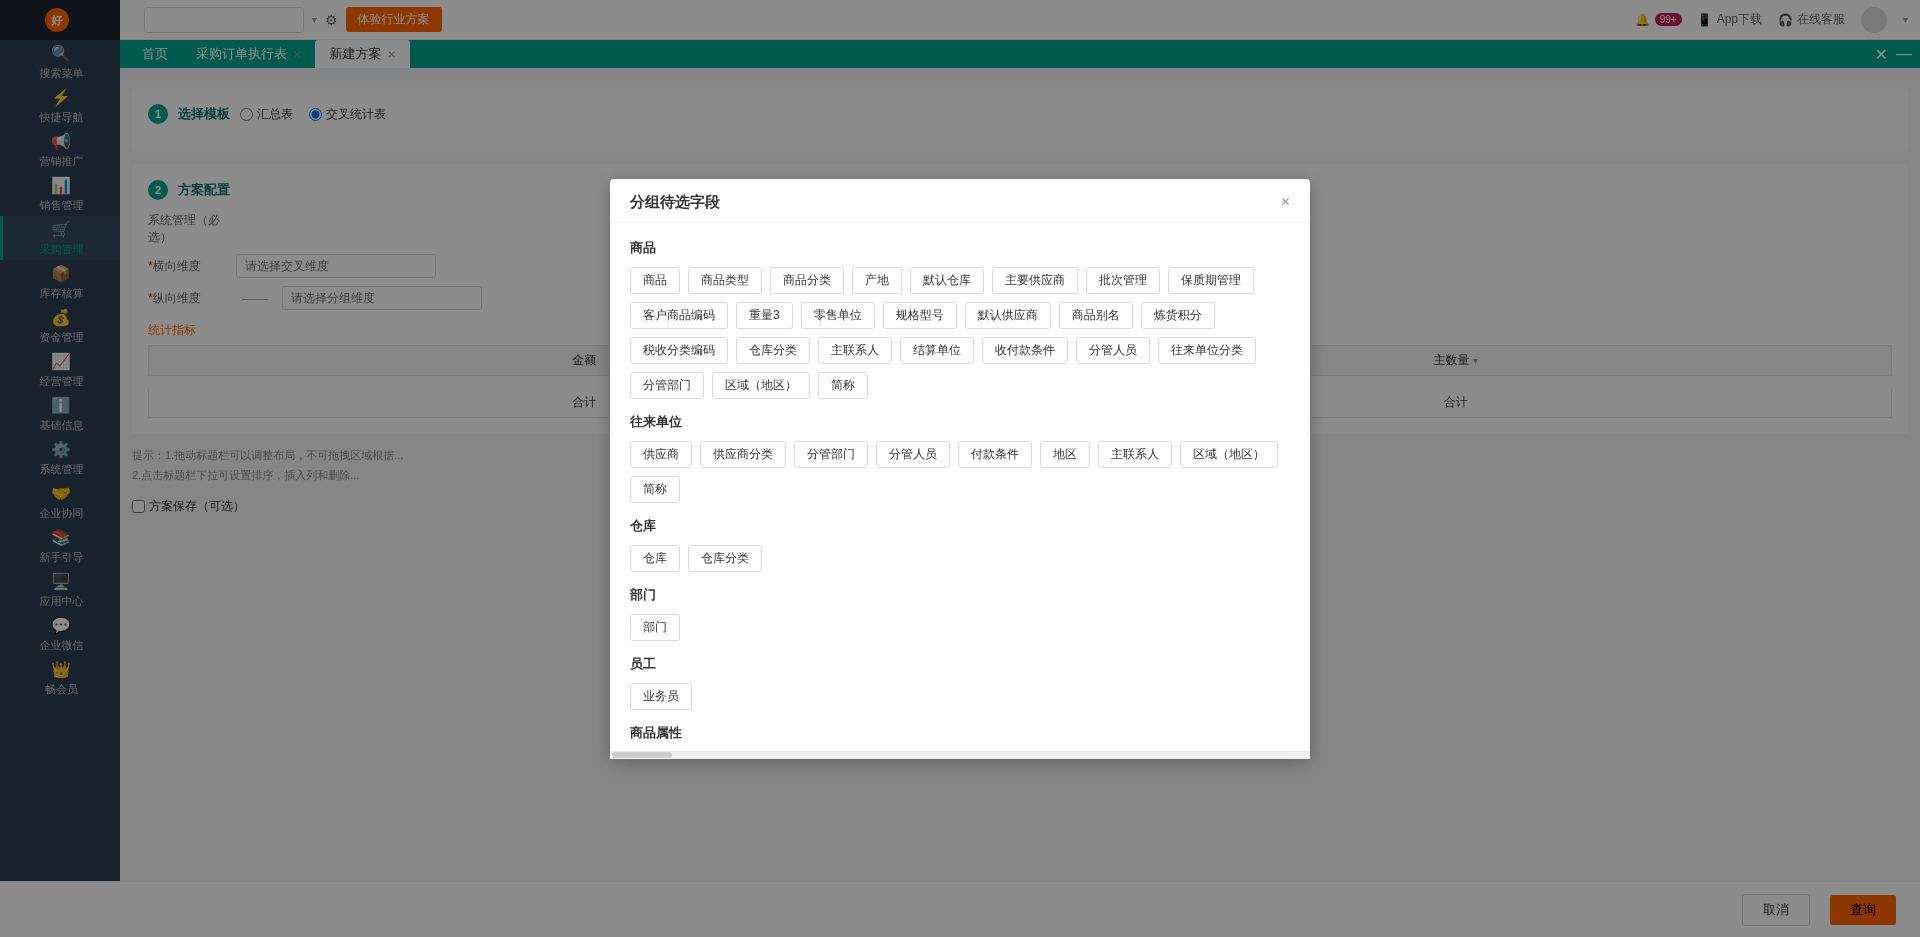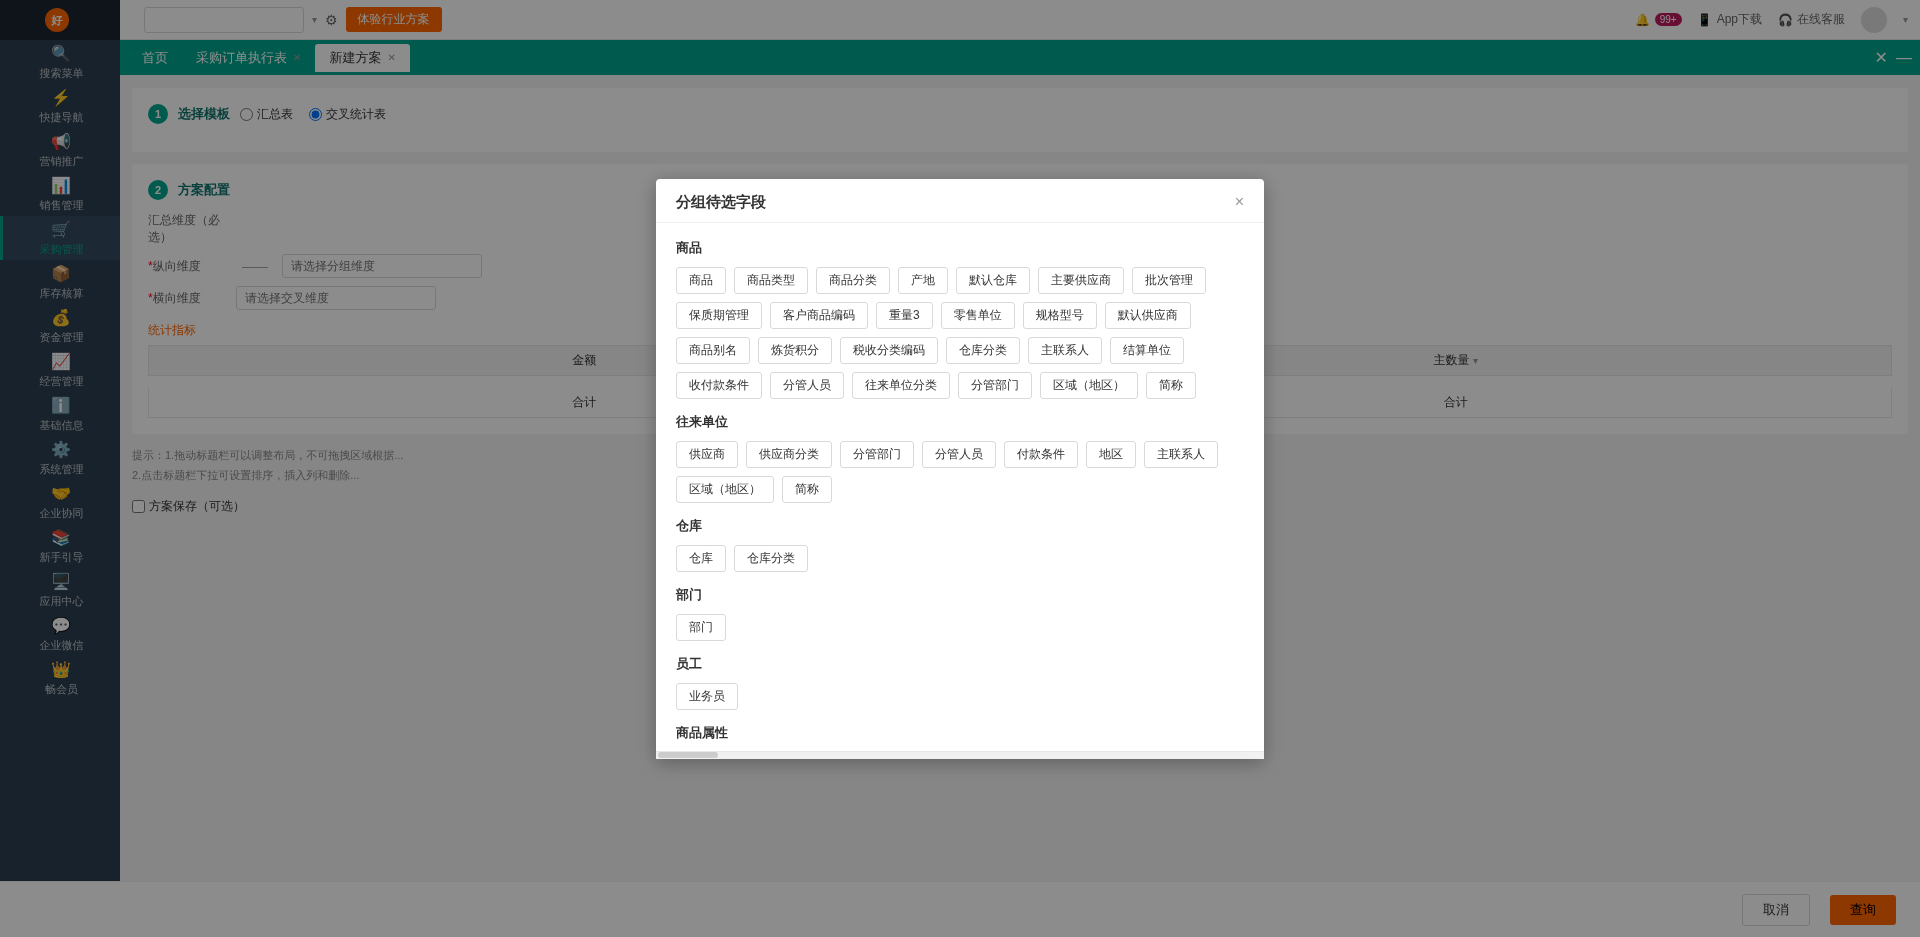--- a/index.html
+++ b/index.html
@@ -54,21 +54,21 @@
       background: #be185d;
       color: #fff;
       border-radius: 10px;
       padding: 1px 5px;
       font-size: 10px;
     }
     .avatar { width: 26px; height: 26px; border-radius: 50%; background: #ddd; }
 
     
     .nav-tabs {
-      height: 35px;
+      height: 28px;
       background: #00a78e;
       display: flex;
       align-items: center;
       padding: 0 8px;
       position: fixed;
       top: 40px; left: 120px; right: 0;
       z-index: 99;
     }
     .nav-tab {
       height: 28px;
@@ -153,21 +153,21 @@
       z-index: 200;
       display: flex;
       align-items: center;
       justify-content: center;
     }
 
     
     .modal {
       background: #fff;
       border-radius: 4px;
-      width: 608px;
+      width: 700px;
       max-height: 580px;
       display: flex;
       flex-direction: column;
       position: relative;
       box-shadow: 0 4px 20px rgba(0,0,0,0.3);
     }
     .modal-header {
       display: flex;
       align-items: center;
       justify-content: space-between;
@@ -448,30 +448,30 @@
         </label>
       </div>
     </div>
   </div>
   <div class="content-card">
     <div class="step-row">
       <div class="step-badge">2</div>
       <span class="step-label">方案配置</span>
     </div>
     <div class="form-row">
-      <span class="form-label">汇总维度（必选）</span>
+      <span class="form-label">系统管理（必选）</span>
+    </div>
+    <div class="form-row">
+      <span class="form-label"><span style="color:red;">*</span>横向维度</span>
+      <input class="form-input" placeholder="请选择交叉维度" style="width: 200px;">
     </div>
     <div class="form-row">
       <span class="form-label"><span style="color:red;">*</span>纵向维度</span>
       <span style="margin:0 6px;color:#999;">——</span>
       <input class="form-input" placeholder="请选择分组维度" style="width: 200px;">
-    </div>
-    <div class="form-row">
-      <span class="form-label"><span style="color:red;">*</span>横向维度</span>
-      <input class="form-input" placeholder="请选择交叉维度" style="width: 200px;">
     </div>
     <div style="margin-top:12px;">
       <div style="color:#ff6600;font-size:12px;margin-bottom:6px;">统计指标</div>
       <div class="table-header">
         <div class="table-cell">金额</div>
         <div class="table-cell">主数量 <span style="color:#999;font-size:10px;">▾</span></div>
       </div>
       <div class="table-row">
         <div class="table-cell">合计</div>
         <div class="table-cell">合计</div>

